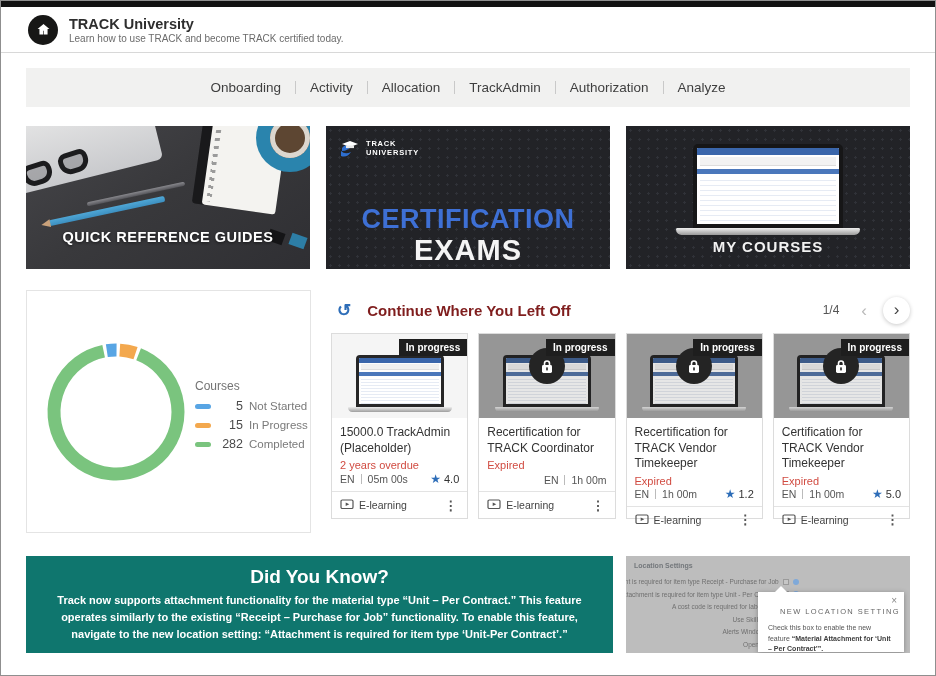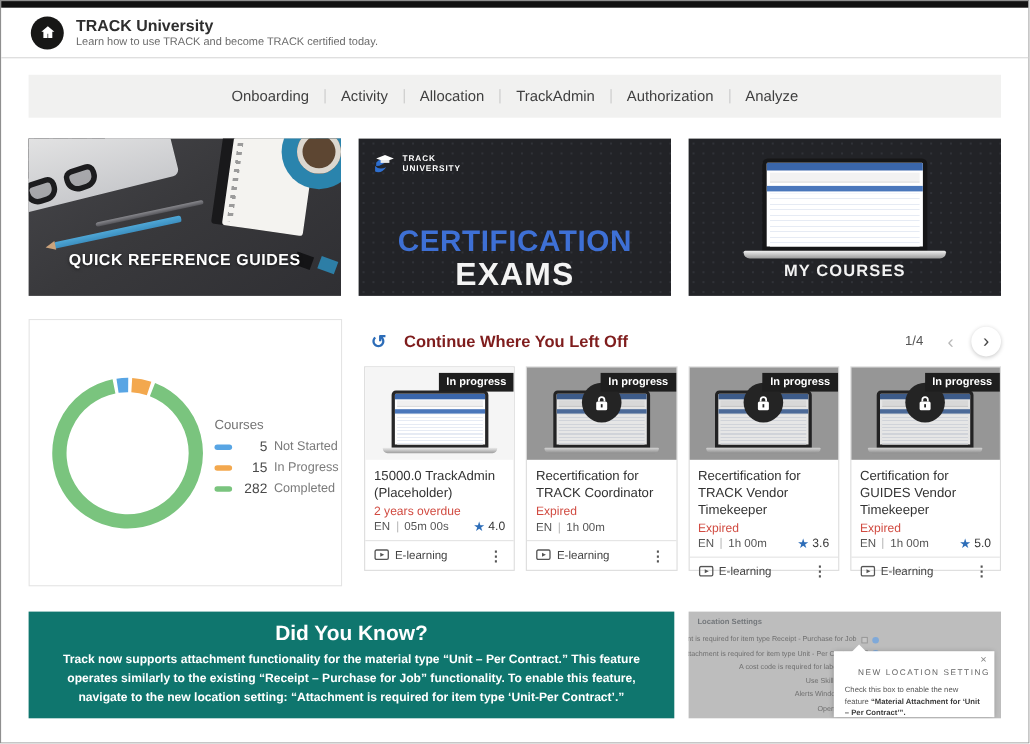--- a/index.html
+++ b/index.html
@@ -87,21 +87,21 @@
   .lt-bar { height:5px; background:#3a66ab; margin-bottom:1px; }
   .lt-sub { height:6px; background:#f0f0f0; border-bottom:1px solid #ddd; margin:0 2px 2px; }
   .lt-bar2 { height:4px; background:#4a77bb; margin-bottom:1px; }
   .lt-rows { height:32px; margin:0 2px; background:repeating-linear-gradient(to bottom,#fff 0 2px,#e6ebf4 2px 3px); }
   .lt-base { width:104px; height:5px; background:linear-gradient(#ececec,#9e9e9e); border-radius:1px 1px 5px 5px; }
   .badge { position:absolute; top:5px; right:0; background:#1e1e1e; color:#fff; font-size:10px; font-weight:700; padding:3px 7px; }
   .lock { position:absolute; top:14px; left:50%; transform:translateX(-50%); width:36px; height:36px; border-radius:50%; background:#242424; display:flex; align-items:center; justify-content:center; }
   .card-body { flex:1; display:flex; flex-direction:column; padding:7px 8px 5px; }
   .card-title { font-size:12px; color:#333; line-height:1.3; }
   .card-status { font-size:11px; color:#d14b41; margin-top:3px; }
-  .card-meta { margin-top:auto; display:flex; align-items:center; font-size:10.5px; color:#555; }
+  .card-meta { margin-top:auto; display:flex; align-items:center; font-size:10.5px; color:#555;justify-content:flex-end; }
   .meta-sep { width:1px; height:10px; background:#bbb; margin:0 6px; }
   .rating { margin-left:auto; display:flex; align-items:center; }
   .star { color:#2d6db8; font-size:12px; margin-right:3px; }
   .rating-val { color:#333; font-size:11px; }
   .card-footer { height:27px; border-top:1px solid #e3e3e3; display:flex; align-items:center; padding:0 8px; flex:0 0 auto; }
   .elearn { display:flex; align-items:center; gap:5px; font-size:10.5px; color:#444; }
   .kebab { margin-left:auto; color:#555; font-size:13px; font-weight:700; cursor:pointer; padding:0 2px; }
 
   
   .bottom-row { margin:23px 25px 0; display:flex; }
@@ -344,21 +344,21 @@
           </div>
           <div class="card-body">
             <div class="card-title">Recertification for TRACK Vendor Timekeeper</div>
             <div class="card-status">Expired</div>
             <div class="card-meta">
               <span>EN</span>
               <span class="meta-sep"></span>
               <span>1h 00m</span>
               <span class="rating">
                 <span class="star">★</span>
-                <span class="rating-val">3.6</span>
+                <span class="rating-val">1.2</span>
               </span>
             </div>
           </div>
           <div class="card-footer">
             <span class="elearn">
               <svg width="14" height="12" viewBox="0 0 14 12">
                   <rect x="1" y="1" width="12" height="8.5" rx="1.3" fill="none" stroke="#555" stroke-width="1.2"></rect>
                   <path d="M5.7 3.4 9.3 5.25 5.7 7.1Z" fill="#555"></path>
                 </svg>
               <span>E-learning</span>
@@ -381,21 +381,21 @@
             <div class="lock">
                 <svg width="14" height="15" viewBox="0 0 14 15">
                   <rect x="2" y="6" width="10" height="8" rx="1.4" fill="#fff"></rect>
                   <path d="M4.5 6V4.5a2.5 2.5 0 0 1 5 0V6" fill="none" stroke="#fff" stroke-width="1.6"></path>
                   <rect x="6.2" y="8.4" width="1.6" height="3" fill="#242424"></rect>
                 </svg>
               </div>
             <span class="badge">In progress</span>
           </div>
           <div class="card-body">
-            <div class="card-title">Certification for GUIDES Vendor Timekeeper</div>
+            <div class="card-title">Certification for TRACK Vendor Timekeeper</div>
             <div class="card-status">Expired</div>
             <div class="card-meta">
               <span>EN</span>
               <span class="meta-sep"></span>
               <span>1h 00m</span>
               <span class="rating">
                 <span class="star">★</span>
                 <span class="rating-val">5.0</span>
               </span>
             </div>

